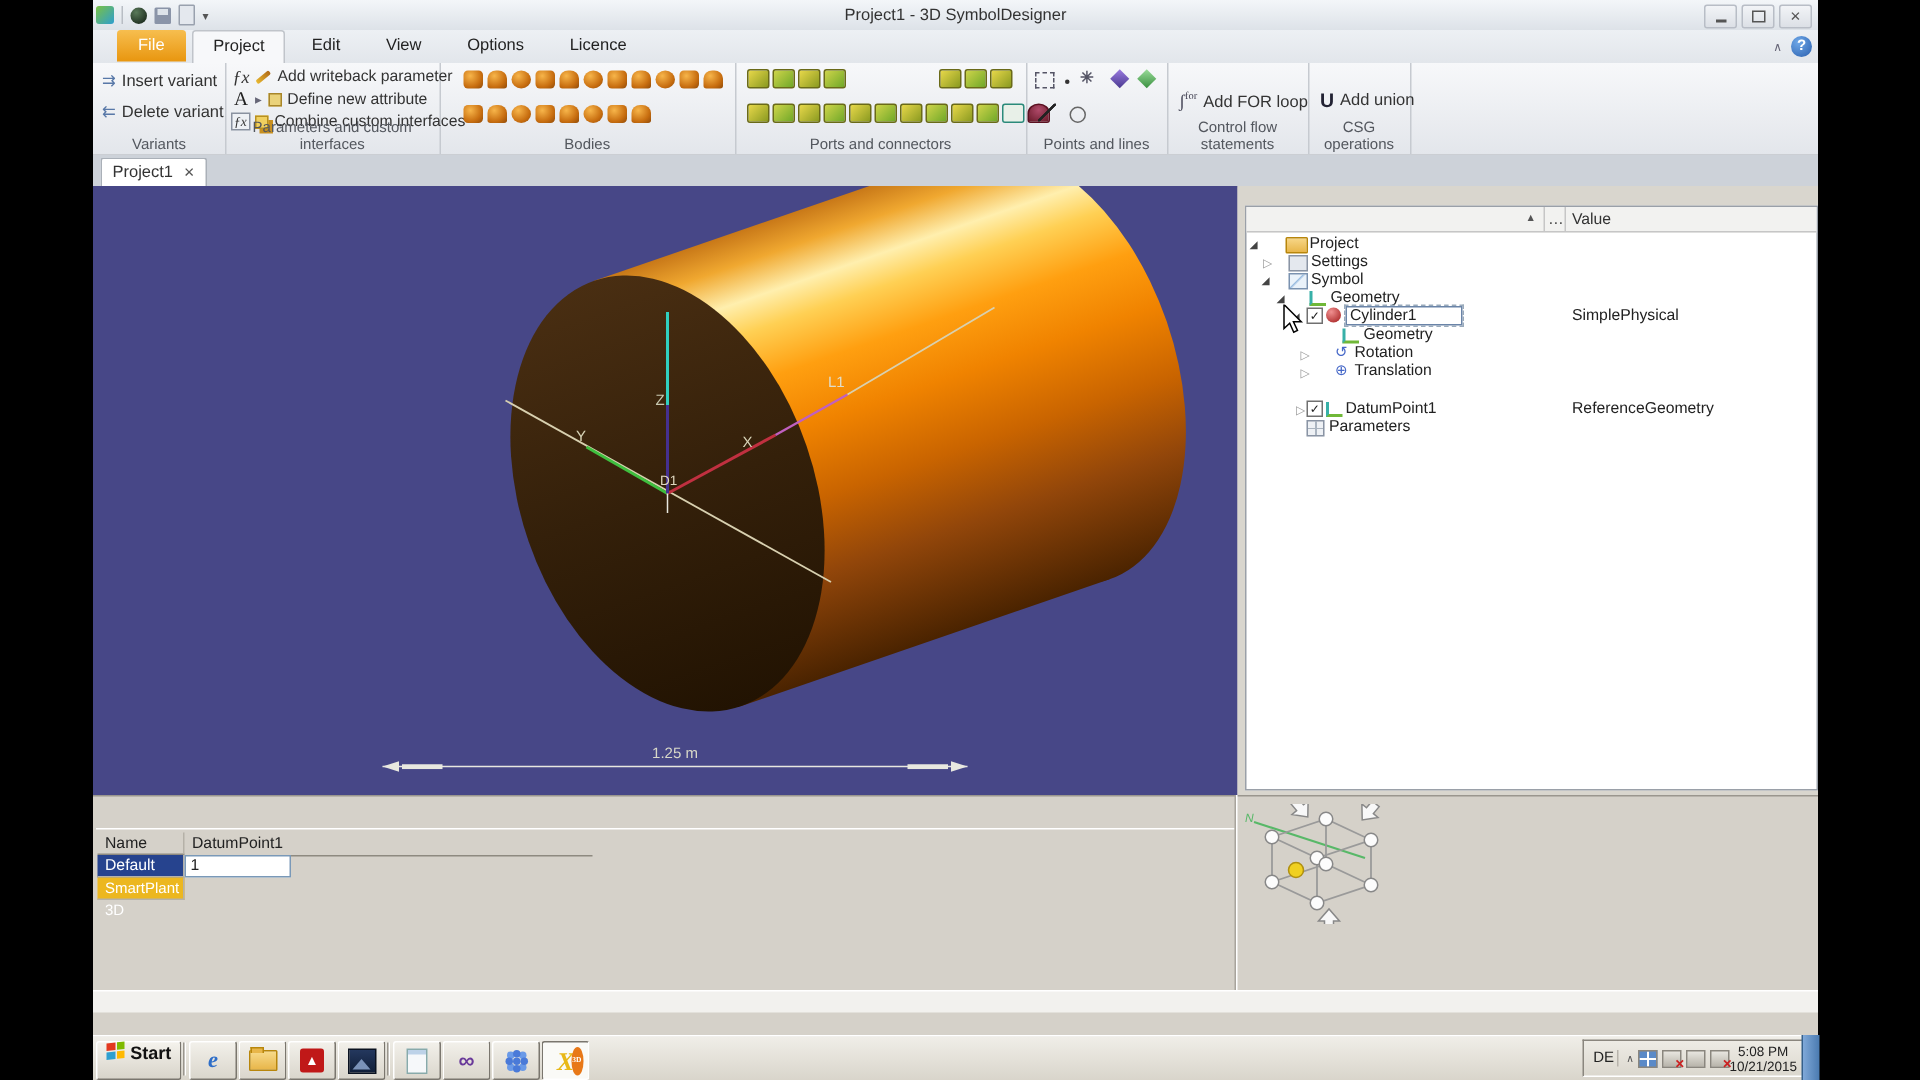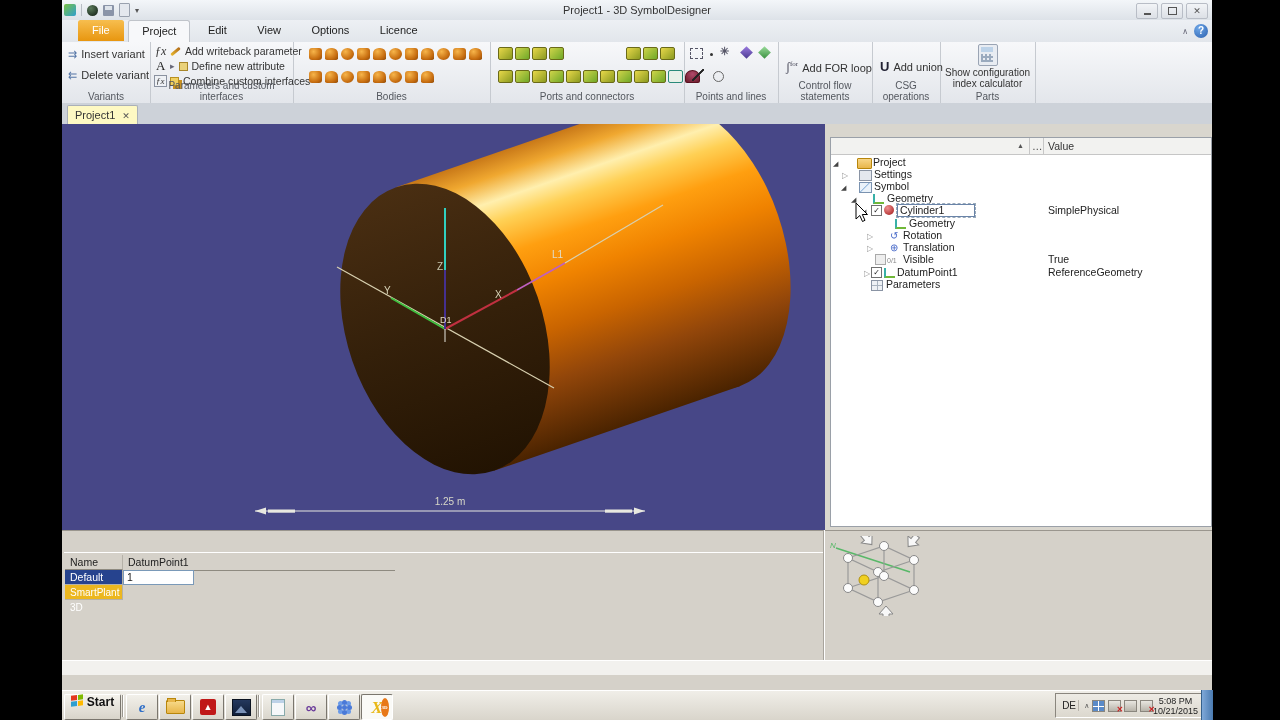--- a/index.html
+++ b/index.html
@@ -64,21 +64,21 @@
   .for-ico{font-size:12px;color:#445;font-family:"Liberation Serif",serif;}
   .for-ico small{font-size:7px;vertical-align:super;}
   .u-ico{font-weight:bold;font-size:13px;color:#223;}
   .calcico{position:absolute;width:18px;height:20px;background:#E8ECF2;border:1px solid #9AA4B4;border-radius:2px;}
   .calcico:before{content:"";position:absolute;left:2px;top:2px;width:12px;height:5px;background:#BCD2E8;}
   .calcico:after{content:"";position:absolute;left:2px;top:9px;width:12px;height:8px;
     background:repeating-linear-gradient(90deg,#9AAABE 0 2px,transparent 2px 4px),repeating-linear-gradient(0deg,#9AAABE 0 2px,transparent 2px 4px);}
   .parts-text{position:absolute;left:2px;right:2px;text-align:center;font-size:10px;color:#333;line-height:11px;}
   
   #docstrip{left:0;top:103px;width:1150px;height:21px;background:#CDD2D9;border-bottom:1px solid #AAB0B8;}
-  #doctab{left:5px;top:2px;height:18px;background:#fef9c3;border:1px solid #AAB0B8;border-bottom:none;border-radius:2px 2px 0 0;
+  #doctab{left:5px;top:2px;height:18px;background:#ffffff;border:1px solid #AAB0B8;border-bottom:none;border-radius:2px 2px 0 0;
     font-size:11px;color:#333;padding:0 7px;line-height:18px;}
   #doctab .x{font-size:9px;color:#555;margin-left:7px;}
   
   #viewport{left:0;top:124px;width:763px;height:406px;background:#474787;overflow:hidden;}
   
   #treestrip{left:763px;top:124px;width:387px;height:406px;background:#D9D6CE;}
   #treepanel{left:768px;top:137px;width:380px;height:388px;background:#fff;border:1px solid #9AA0A8;font-size:10.5px;color:#222;}
   .thead{position:absolute;left:0;top:0;width:100%;height:16px;background:#F2F2F0;border-bottom:1px solid #C6C6C6;}
   .thc{position:absolute;top:0;height:16px;line-height:16px;}
   .thdiv{position:absolute;top:0;width:1px;height:16px;background:#C6C6C6;}
@@ -254,25 +254,20 @@
     </div>
 
     <div class="rgroup" style="left:810px;width:68px;">
       <div class="rbtn" style="left:8px;top:17px;">
         <span class="u-ico">U</span>
         <span>Add union</span>
         </div>
       <div class="rglabel">CSG operations</div>
     </div>
 
-    <div class="rgroup" style="left:878px;width:95px;">
-      <span class="calcico" style="left:38px;top:2px;"></span>
-      <div class="parts-text" style="top:25px;">Show configuration index calculator</div>
-      <div class="rglabel">Parts</div>
-    </div>
   </div>
 
   <div class="abs" id="docstrip">
     <div class="abs" id="doctab">
       <span>Project1</span><span class="x">✕</span>
     </div>
   </div>
 
   <div class="abs" id="viewport">
     <svg width="763" height="406" viewBox="0 0 763 406">
@@ -368,26 +363,20 @@
     </div>
     <div class="trow" style="top:91px;">
       <span class="texp closed" style="left:36px;">▷</span>
       <span class="tico ico-rot" style="left:59px;">↺</span>
       <span class="tlbl" style="left:72px;">Rotation</span>
     </div>
     <div class="trow" style="top:103px;">
       <span class="texp closed" style="left:36px;">▷</span>
       <span class="tico ico-trans" style="left:59px;">⊕</span>
       <span class="tlbl" style="left:72px;">Translation</span>
-    </div>
-    <div class="trow" style="top:115px;">
-      <span class="chkdim" style="left:44px;"></span>
-      <span class="tico ico-binary" style="left:56px;">0/1</span>
-      <span class="tlbl" style="left:72px;">Visible</span>
-      <span class="tval">True</span>
     </div>
     <div class="trow" style="top:128px;">
       <span class="texp closed" style="left:33px;">▷</span>
       <span class="tchk" style="left:40px;">✓</span>
       <span class="tico ico-geom" style="left:53px;"></span>
       <span class="tlbl" style="left:66px;">DatumPoint1</span>
       <span class="tval">ReferenceGeometry</span>
     </div>
     <div class="trow" style="top:140px;">
       <span class="tico ico-params" style="left:40px;"></span>

